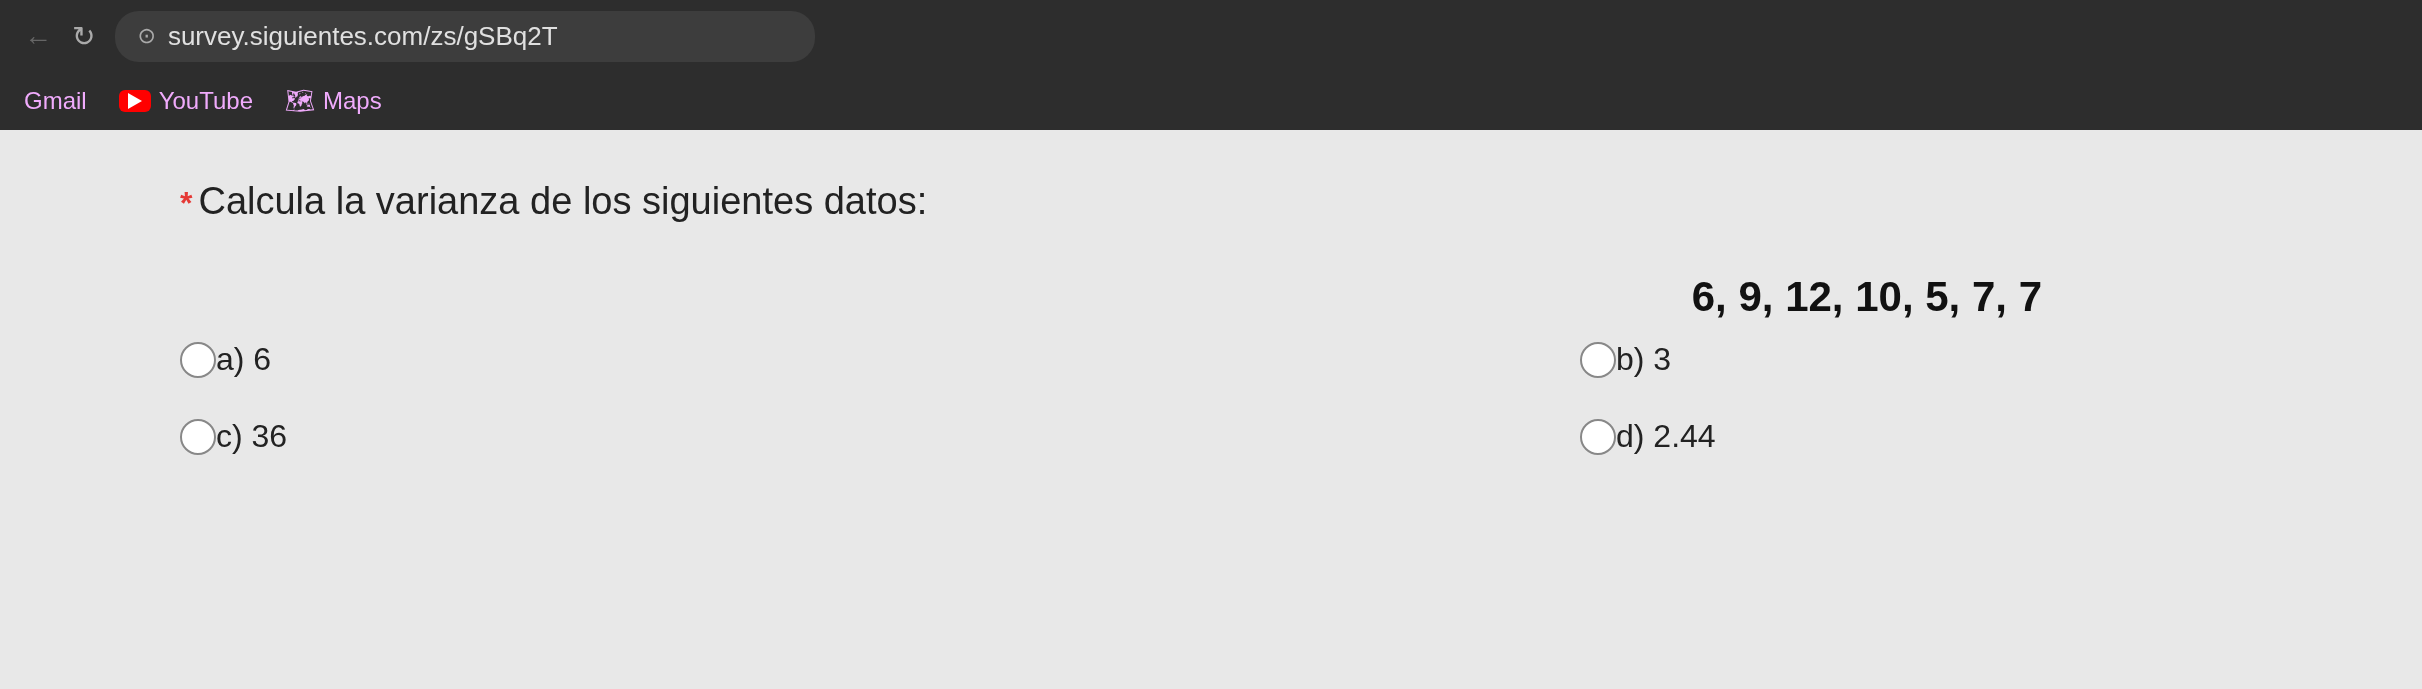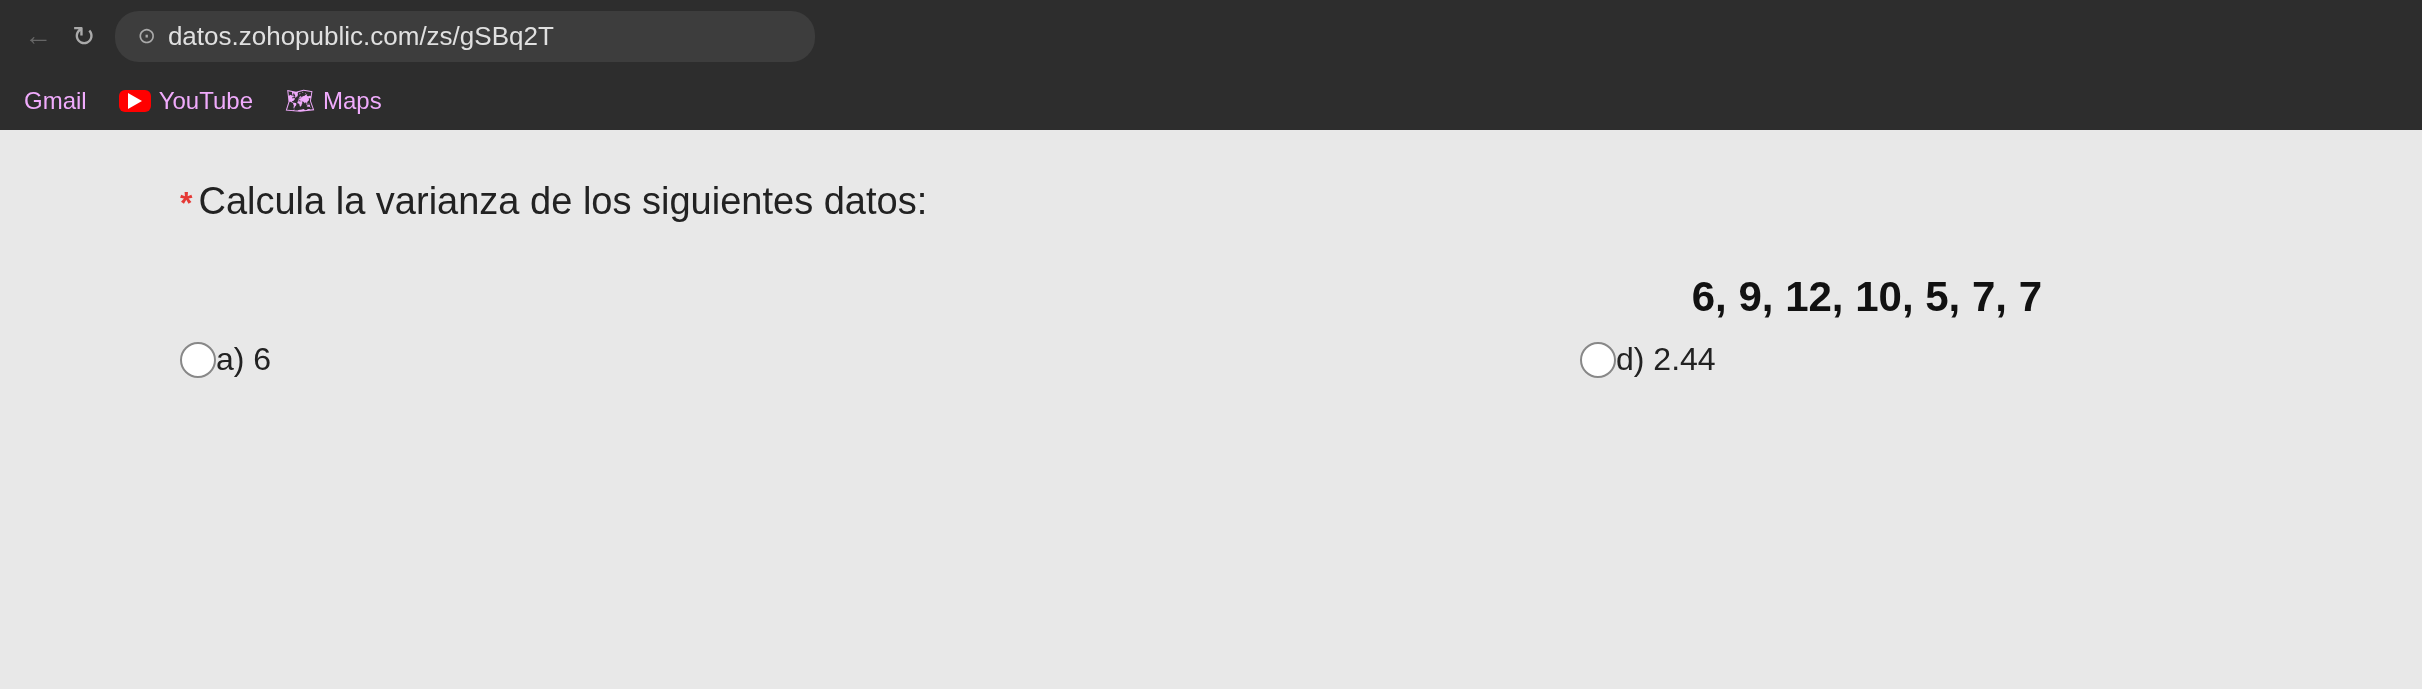--- a/index.html
+++ b/index.html
@@ -145,21 +145,21 @@
   </style>
 </head>
 <body>
 
 <div class="browser-chrome">
   <div class="nav-bar">
     <span class="nav-icon back">←</span>
     <span class="nav-icon">↻</span>
     <div class="address-bar">
       <span class="secure-icon">⊙</span>
-      <span class="address-text">datos.zohopublic.com/zs/gSBq2T</span>
+      <span class="address-text">survey.siguientes.com/zs/gSBq2T</span>
     </div>
   </div>
   <div class="bookmarks-bar">
     <div class="bookmark-item">
       <span>Gmail</span>
     </div>
     <div class="bookmark-item">
       <div class="yt-icon">
         <div class="yt-triangle"></div>
       </div>
@@ -182,21 +182,29 @@
       <span style="font-size: 42px; font-weight: bold; color: #111;">6, 9, 12, 10, 5, 7, 7</span>
     </div>
 
     <div class="answers-grid">
 
       <div class="answer-option">
         <div class="radio-btn"></div>
         <span>a) 6</span>
       </div>
 
-
+      <div class="answer-option">
+        <div class="radio-btn"></div>
+        <span>b) 3</span>
+      </div>
+
+      <div class="answer-option">
+        <div class="radio-btn"></div>
+        <span>c) 36</span>
+      </div>
 
       <div class="answer-option">
         <div class="radio-btn"></div>
         <span>d) 2.44</span>
       </div>
     </div>
   </div>
 </div>
 
 </body></html>

